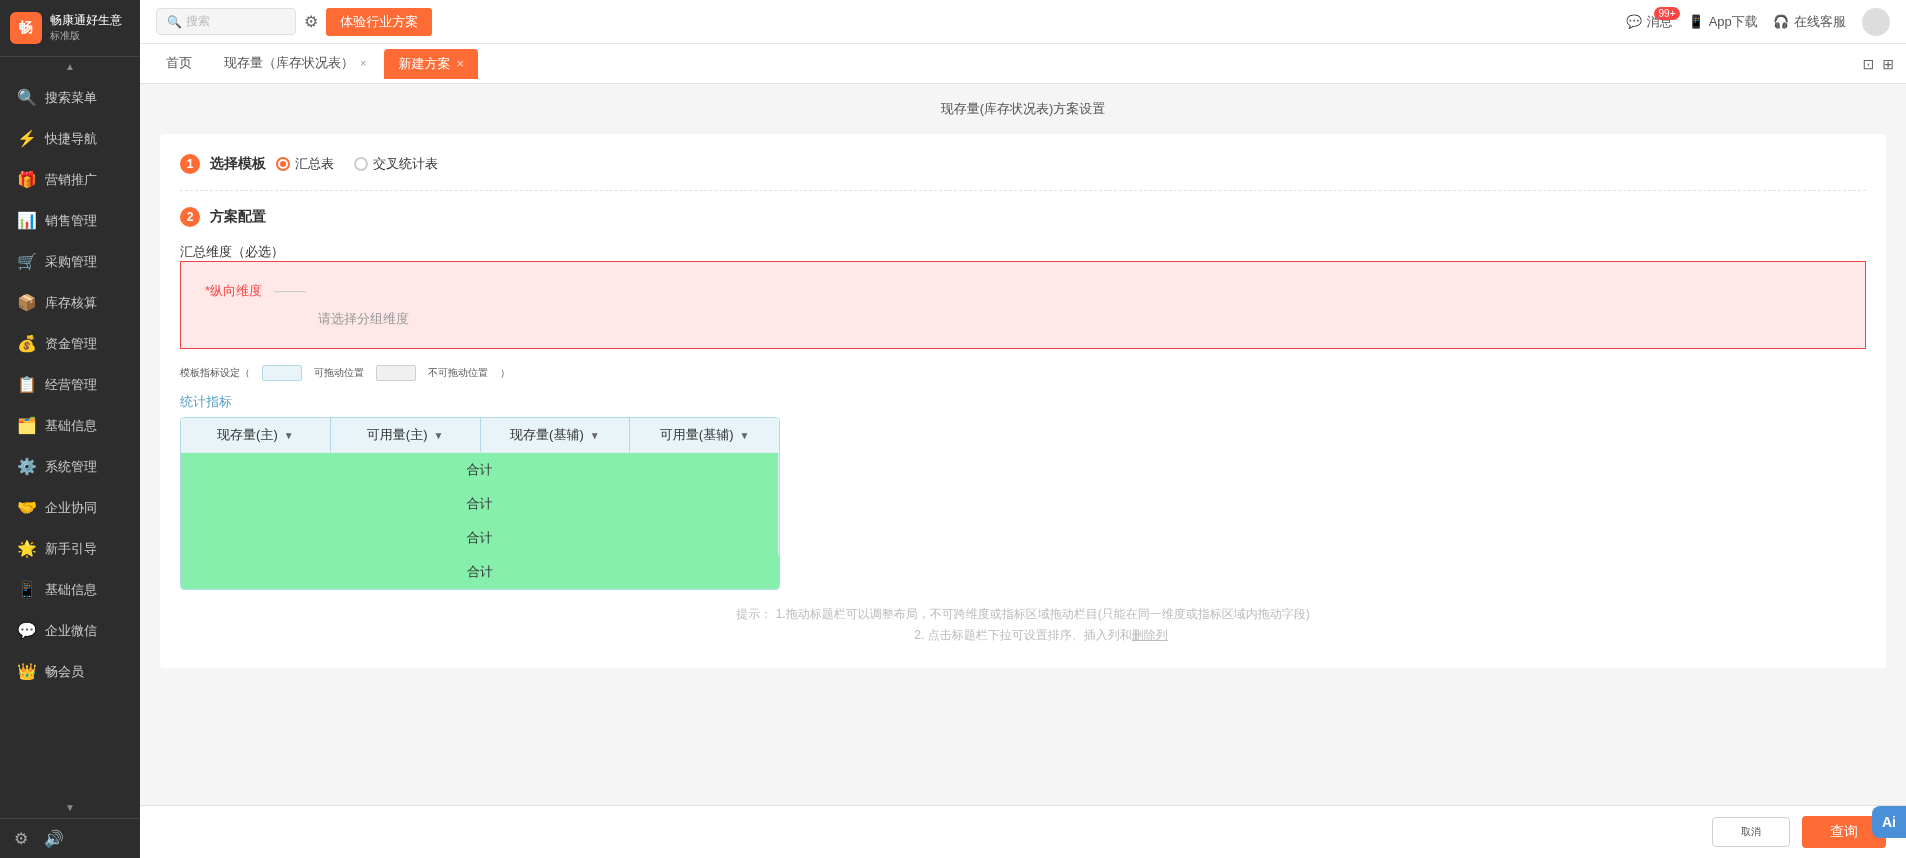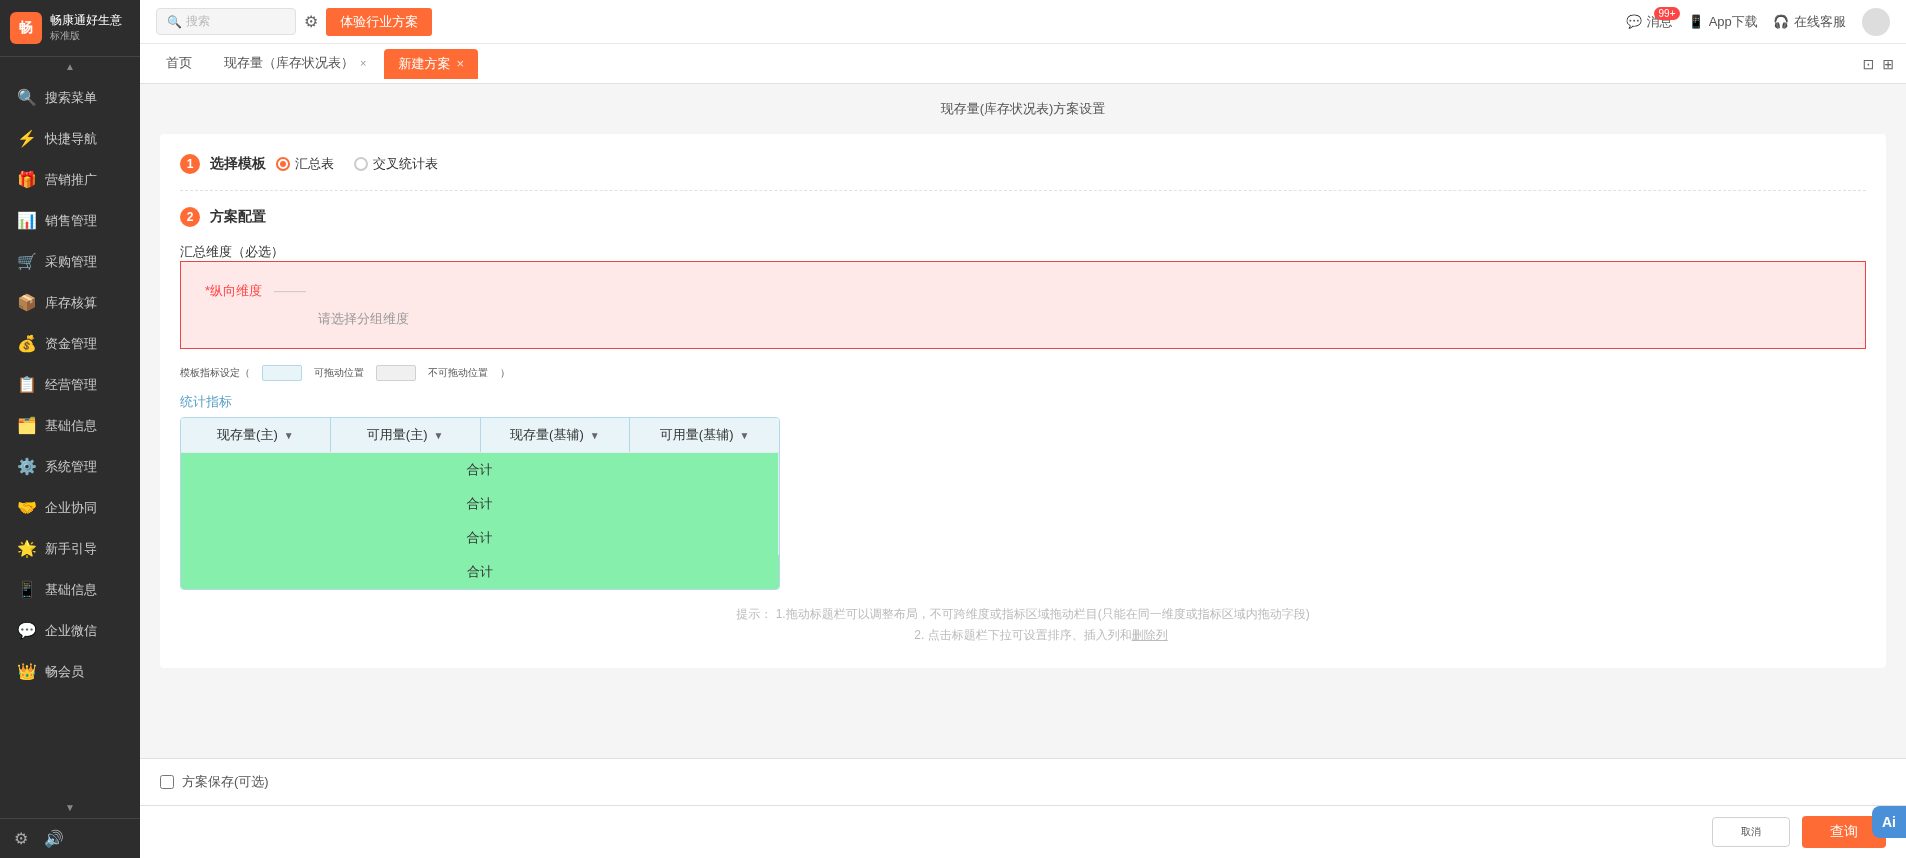--- a/index.html
+++ b/index.html
@@ -499,24 +499,20 @@
       <div class="tips-section">
         <p>提示：   1.拖动标题栏可以调整布局，不可跨维度或指标区域拖动栏目(只能在同一维度或指标区域内拖动字段)</p>
         <p>
           <span>　　　2. 点击标题栏下拉可设置排序、插入列和</span><a>删除列</a>
         </p>
       </div>
 
     </div>
   </div>
 
-  <div class="save-row">
-    <input type="checkbox" class="save-checkbox" style="">
-    <span class="save-label">方案保存(可选)</span>
-  </div>
 
   <div class="footer-bar">
     <button class="btn-cancel">取消</button>
     <button class="btn-query">查询</button>
   </div>
 
 </div>
 
 <div style="position:fixed;right:0;bottom:20px;background:#4a90d9;color:white;padding:8px 10px;border-radius:8px 0 0 8px;cursor:pointer;font-size:14px;font-weight:bold;z-index:999;">
   <span>Ai</span>

